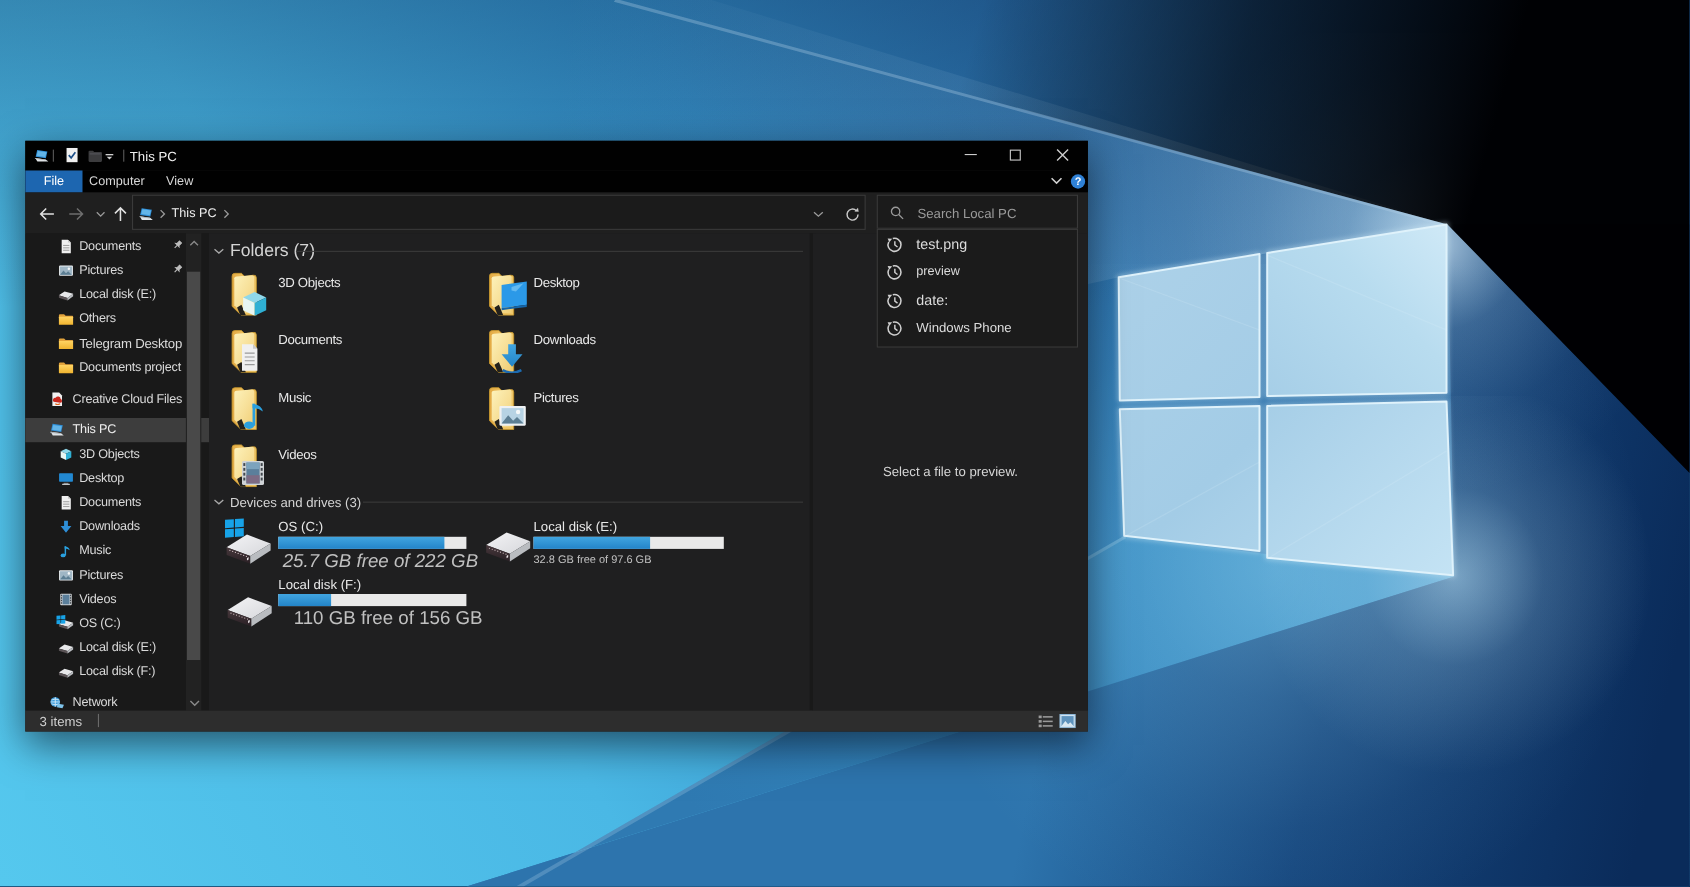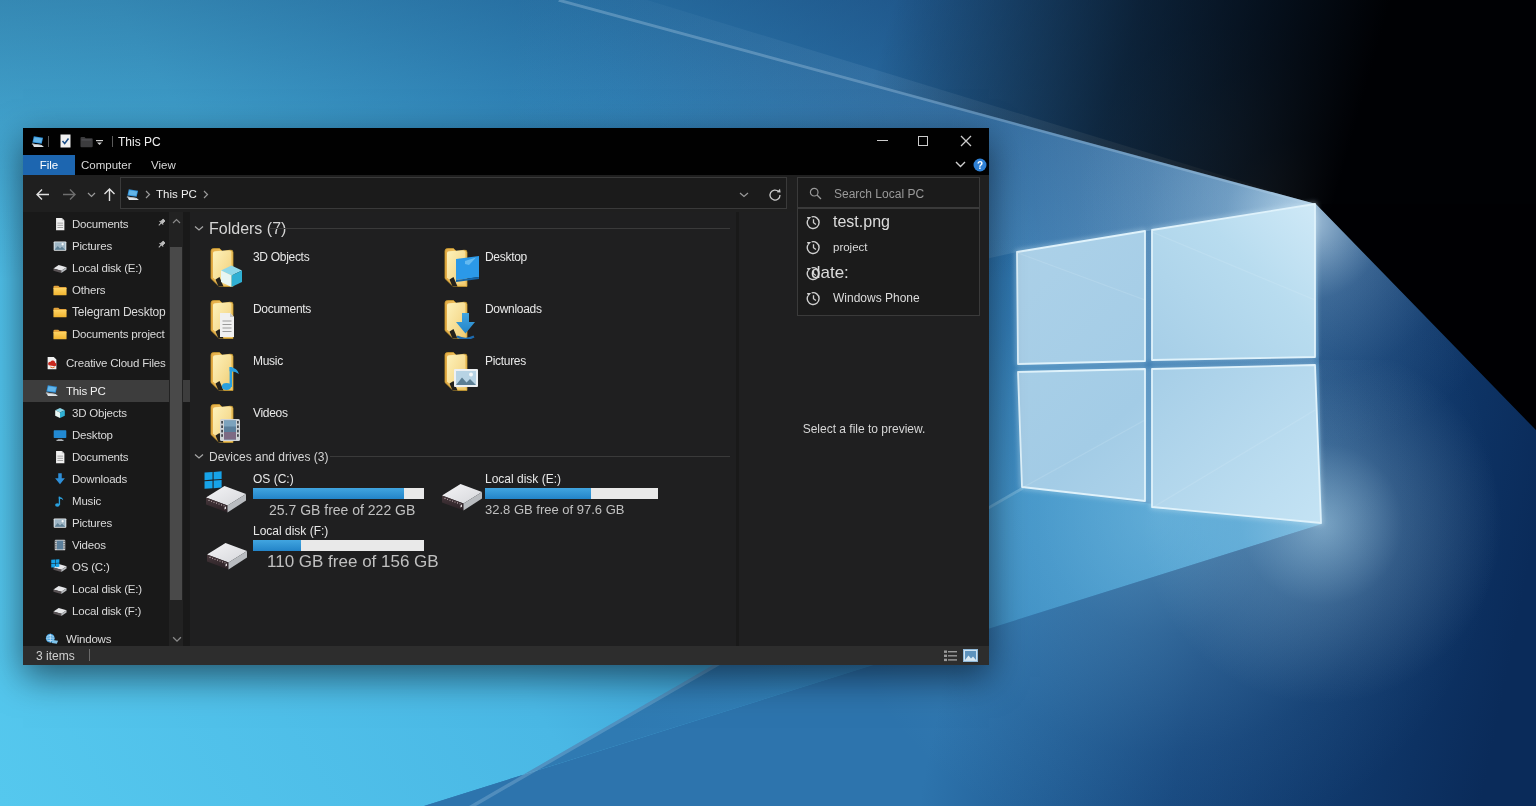--- a/index.html
+++ b/index.html
@@ -360,29 +360,29 @@
 <div class="abs" style="left:774px;top:49px;width:183px;height:31px;background:#1b1b1b;border:1px solid #3a3a3a"></div>
 <svg class="ic" style="left:786px;top:59px" width="13" height="13" viewBox="0 0 13 13">
  <circle cx="5.2" cy="5.2" r="3.8" fill="none" stroke="#9a9a9a" stroke-width="1.2"></circle>
  <line x1="8" y1="8" x2="12" y2="12" stroke="#9a9a9a" stroke-width="1.2"></line>
       </svg>
 <div class="txt" style="left:811px;top:59px;color:#9a9a9a;font-size:12px;">Search Local PC</div>
 <div class="abs" style="left:774px;top:80px;width:183px;height:108px;background:#1b1b1b;border:1px solid #3a3a3a;border-top:1px solid #3a3a3a;z-index:5"></div>
 <svg class="ic" style="left:783px;top:87px;z-index:6" width="15" height="15" viewBox="0 0 16 16">
         <use href="#i-hist"></use>
       </svg>
-<div class="txt" style="left:810px;top:87px;color:#dcdcdc;font-size:16px;z-index:6">test.png</div>
+<div class="txt" style="left:810px;top:87px;color:#dcdcdc;font-size:13px;z-index:6">test.png</div>
 <svg class="ic" style="left:783px;top:112px;z-index:6" width="15" height="15" viewBox="0 0 16 16">
         <use href="#i-hist"></use>
       </svg>
-<div class="txt" style="left:810px;top:112px;color:#dcdcdc;font-size:11.5px;z-index:6">project</div>
+<div class="txt" style="left:810px;top:112px;color:#dcdcdc;font-size:11.5px;z-index:6">preview</div>
 <svg class="ic" style="left:783px;top:138px;z-index:6" width="15" height="15" viewBox="0 0 16 16">
         <use href="#i-hist"></use>
       </svg>
-<div class="txt" style="left:788px;top:138px;color:#dcdcdc;font-size:17px;z-index:6">date:</div>
+<div class="txt" style="left:810px;top:138px;color:#dcdcdc;font-size:13px;z-index:6">date:</div>
 <svg class="ic" style="left:783px;top:163px;z-index:6" width="15" height="15" viewBox="0 0 16 16">
         <use href="#i-hist"></use>
       </svg>
 <div class="txt" style="left:810px;top:163px;color:#dcdcdc;font-size:12px;z-index:6">Windows Phone</div>
 <div class="abs" style="left:0;top:84px;width:167px;height:434px;background:#191919"></div>
 <div class="abs" style="left:167px;top:84px;width:548px;height:434px;background:#1f1f20"></div>
 <div class="abs" style="left:713px;top:84px;width:5px;height:434px;background:#191919"></div>
 <div class="abs" style="left:716px;top:84px;width:250px;height:434px;background:#1f1f20"></div>
 <div class="txt" style="left:716px;top:294px;color:#d6d6d6;font-size:12px;width:250px;text-align:center">Select a file to preview.</div>
 <div class="abs" style="left:0;top:252px;width:167px;height:22px;background:#3d3d3d"></div>
@@ -463,21 +463,21 @@
         <use href="#i-disk"></use>
       </svg>
 <div class="txt" style="left:49px;top:454px;color:#dadada;font-size:11.5px;letter-spacing:-0.2px">Local disk (E:)</div>
 <svg class="ic" style="left:30px;top:476px" width="14" height="14">
         <use href="#i-disk"></use>
       </svg>
 <div class="txt" style="left:49px;top:476px;color:#dadada;font-size:11.5px;letter-spacing:-0.2px">Local disk (F:)</div>
 <svg class="ic" style="left:22px;top:504px" width="14" height="14">
         <use href="#i-net"></use>
       </svg>
-<div class="txt" style="left:43px;top:504px;color:#dadada;font-size:11.5px;letter-spacing:-0.2px">Windows</div>
+<div class="txt" style="left:43px;top:504px;color:#dadada;font-size:11.5px;letter-spacing:-0.2px">Network</div>
 <div class="abs" style="left:146px;top:84px;width:14px;height:434px;background:#222222"></div>
 <svg class="ic" style="left:149px;top:90px" width="9" height="6" viewBox="0 0 9 6">
  <path d="M1,5 L4.5,1.5 L8,5" stroke="#8a8a8a" stroke-width="1.2" fill="none"></path>
       </svg>
 <div class="abs" style="left:147px;top:119px;width:12px;height:353px;background:#494949"></div>
 <svg class="ic" style="left:149px;top:508px" width="10" height="7" viewBox="0 0 9 6">
  <path d="M1,1 L4.5,4.5 L8,1" stroke="#8a8a8a" stroke-width="1.2" fill="none"></path>
       </svg>
 <svg class="ic" style="left:171px;top:97px" width="10" height="7" viewBox="0 0 10 7">
  <path d="M1,1.5 l4,3.5 4,-3.5" stroke="#a8a8a8" stroke-width="1.2" fill="none"></path>
@@ -556,28 +556,28 @@
 <div class="abs" style="left:307px;top:328px;width:400px;height:1px;background:#3a3a3a"></div>
 <svg class="ic" style="left:182px;top:355px" width="42" height="30" viewBox="0 0 42 30">
         <use href="#i-bigdrive"></use>
       </svg>
 <svg class="ic" style="left:181px;top:343px" width="19" height="19" viewBox="0 0 18 18">
         <use href="#i-flag"></use>
       </svg>
 <div class="txt" style="left:230px;top:344px;color:#e8e8e8;font-size:12px;">OS (C:)</div>
 <div class="abs" style="left:230px;top:360px;width:171px;height:11px;background:#e9e9e9"></div>
 <div class="abs" style="left:230px;top:360px;width:151px;height:11px;background:linear-gradient(#41a5e0,#2384c8)"></div>
-<div class="txt" style="left:246px;top:375px;color:#c0c0c0;font-size:14px;">25.7 GB free of 222 GB</div>
+<div class="txt" style="left:234px;top:375px;color:#c0c0c0;font-size:17px;font-style:italic;">25.7 GB free of 222 GB</div>
 <svg class="ic" style="left:418px;top:353px" width="42" height="30" viewBox="0 0 42 30">
         <use href="#i-bigdrive"></use>
       </svg>
 <div class="txt" style="left:462px;top:344px;color:#e8e8e8;font-size:12px;">Local disk (E:)</div>
 <div class="abs" style="left:462px;top:360px;width:173px;height:11px;background:#e9e9e9"></div>
 <div class="abs" style="left:462px;top:360px;width:106px;height:11px;background:linear-gradient(#41a5e0,#2384c8)"></div>
-<div class="txt" style="left:462px;top:375px;color:#c0c0c0;font-size:13px;text-align:center;">32.8 GB free of 97.6 GB</div>
+<div class="txt" style="left:462px;top:375px;color:#c0c0c0;font-size:10px;text-align:center;">32.8 GB free of 97.6 GB</div>
 <svg class="ic" style="left:183px;top:412px" width="42" height="30" viewBox="0 0 42 30">
         <use href="#i-bigdrive"></use>
       </svg>
 <div class="txt" style="left:230px;top:396px;color:#e8e8e8;font-size:12px;">Local disk (F:)</div>
 <div class="abs" style="left:230px;top:412px;width:171px;height:11px;background:#e9e9e9"></div>
 <div class="abs" style="left:230px;top:412px;width:48px;height:11px;background:linear-gradient(#41a5e0,#2384c8)"></div>
 <div class="txt" style="left:244px;top:427px;color:#c0c0c0;font-size:17px;">110 GB free of 156 GB</div>
 <div class="abs" style="left:0;top:518px;width:966px;height:19px;background:#2d2d2d"></div>
 <div class="txt" style="left:13px;top:521px;color:#d0d0d0;font-size:12px;">3 items</div>
 <div class="abs" style="left:66px;top:521px;width:1px;height:12px;background:#6a6a6a"></div>

